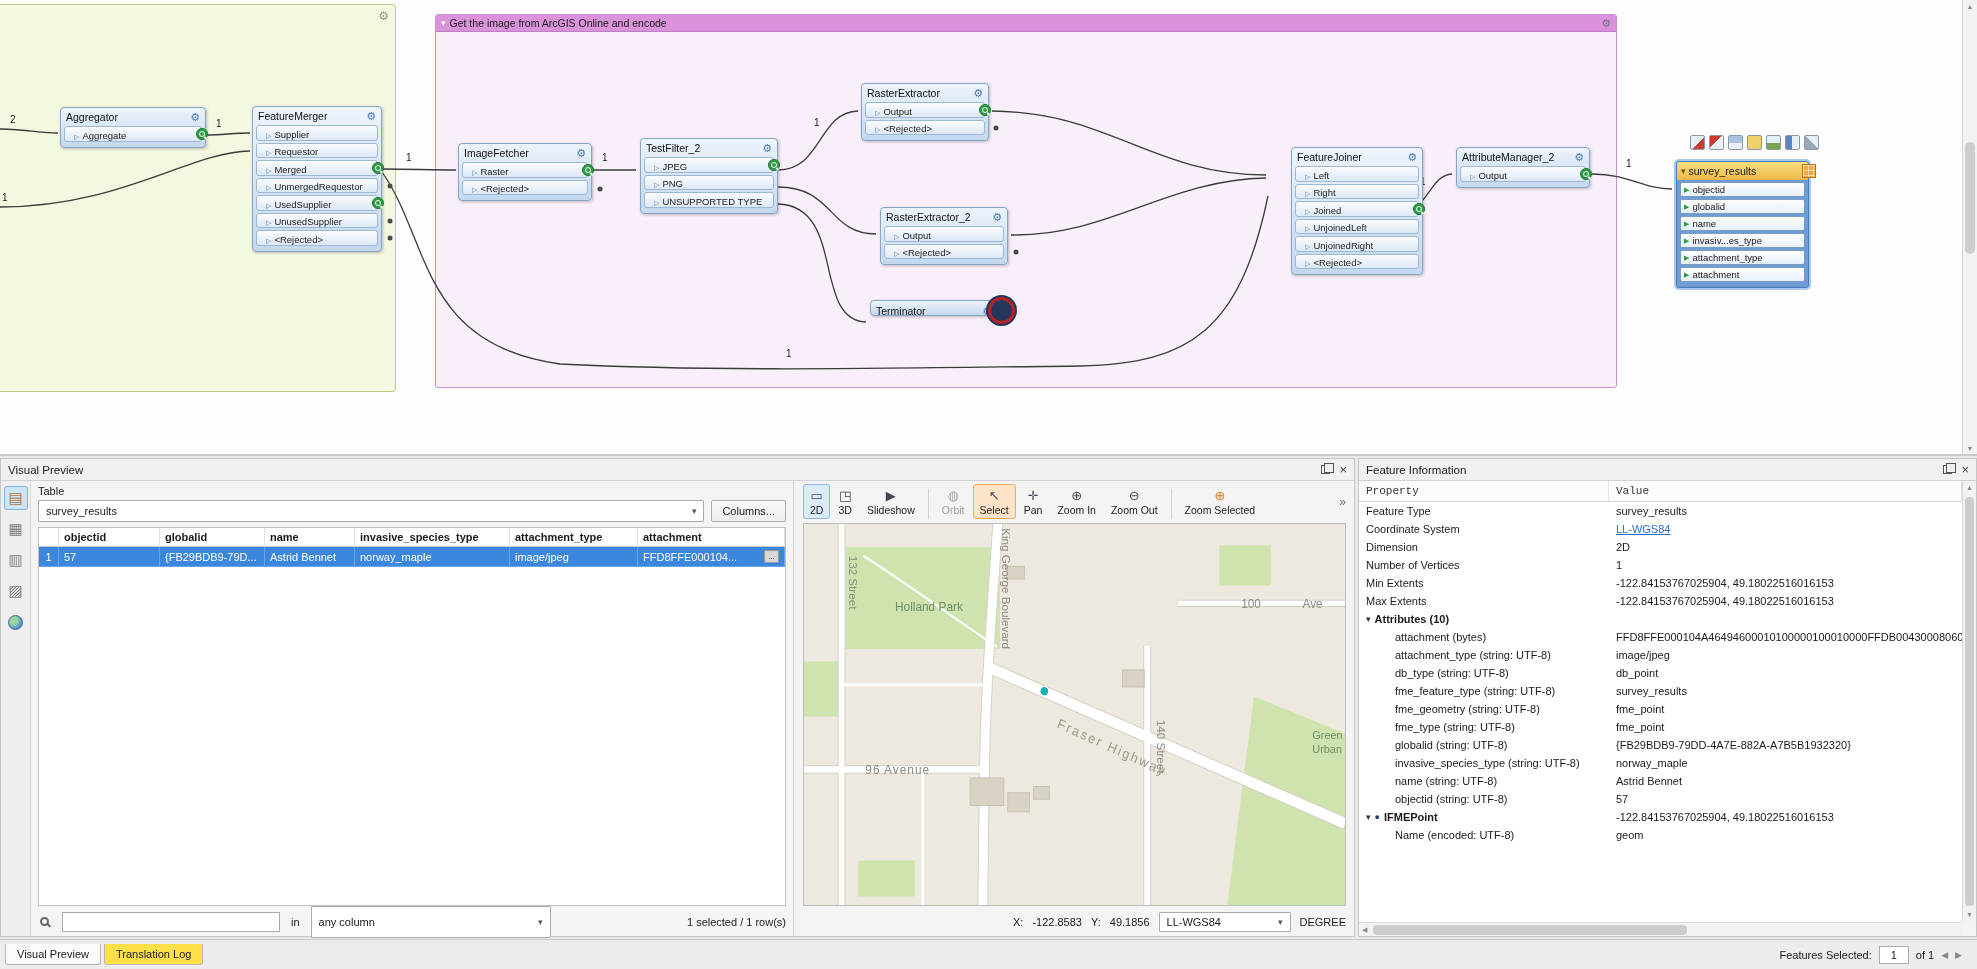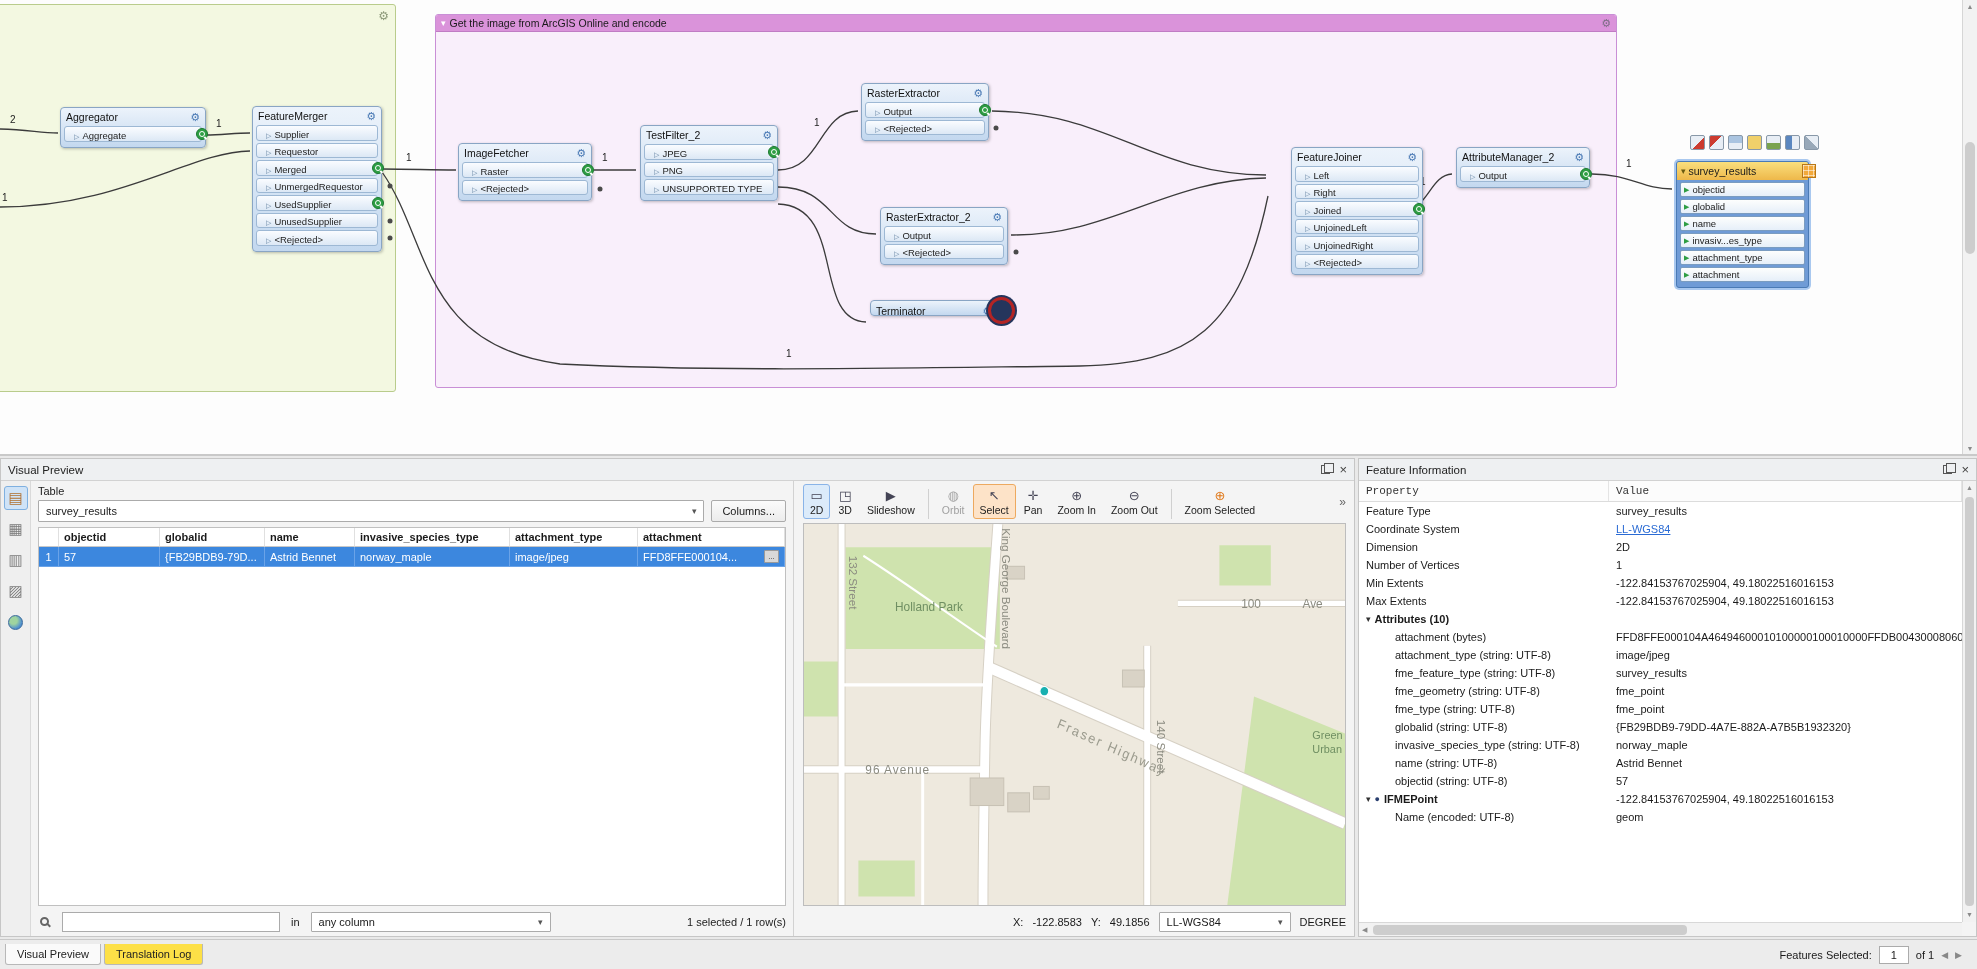--- a/index.html
+++ b/index.html
@@ -85,21 +85,21 @@
   .dt-row.selected { background:#3c87de; color:#fff; }
   .dt-row.selected .dt-cell { border-right:1px solid #6aa3e8; border-bottom:1px solid #6aa3e8; }
   .rownum { background:#f0f0f0; color:#333; justify-content:center; }
   .dt-row.selected .rownum { background:#3c87de; color:#fff; }
   .cellbtn { margin-left:auto; background:#d8d8d8; border:1px solid #9a9a9a; color:#333; width:15px; height:13px; font-size:8px; line-height:11px; text-align:center; border-radius:1px; }
 
   .tfoot { height:26px; display:flex; align-items:center; gap:11px; padding-top:5px; }
   .lens { width:9px; height:9px; border:2px solid #666; border-radius:50%; position:relative; margin:0 2px; }
   .lens::after { content:""; position:absolute; width:5px; height:2px; background:#666; transform:rotate(45deg); right:-4px; bottom:-2px; }
   .search-input { width:218px; height:20px; border:1px solid #ababab; background:#fff; }
-  .col-combo { width:240px; height:20px; }
+  .col-combo { width:240px; height:32px; }
   .selstatus { margin-left:auto; font-size:11px; color:#222; }
 
   .gsec { flex:1; display:flex; flex-direction:column; border-left:1px solid #d2d2d2; padding:2px 8px 4px 9px; }
   .gtoolbar { display:flex; align-items:flex-end; gap:1px; padding:1px 0 4px 0; }
   .gbtn { display:flex; flex-direction:column; align-items:center; gap:1px; padding:3px 6px 2px; border:1px solid transparent; border-radius:3px; font-size:10.5px; color:#222; }
   .gicon { font-size:13px; height:15px; line-height:15px; color:#445; }
   .gbtn.active-blue { background:#dcebfa; border-color:#8ab4e8; }
   .gbtn.active-orange { background:#fde3c8; border-color:#eda95f; }
   .gbtn.disabled, .gbtn.disabled .gicon { color:#a0a0a0; }
   .gicon.orange { color:#e07818; }
@@ -255,21 +255,21 @@
             <span>Raster</span>
             <span class="mag"></span>
           </div>
         <div class="prow">
             <span class="parrow">▷</span>
             <span>&lt;Rejected&gt;</span>
           </div>
       </div>
     </div>
 
-    <div class="tnode" style="left:640px;top:125px;width:138px">
+    <div class="tnode" style="left:640px;top:138px;width:138px">
       <div class="ntitle">
           <span>TestFilter_2</span>
           <span class="ngear">⚙</span>
         </div>
       <div class="ports">
         <div class="prow">
             <span class="parrow">▷</span>
             <span>JPEG</span>
             <span class="mag"></span>
           </div>
@@ -670,20 +670,26 @@
           <div class="fival">FFD8FFE000104A46494600010100000100010000FFDB004300080606</div>
         </div>
       <div class="firow indent">
           <div class="fiprop">
             <span>attachment_type (string: UTF-8)</span>
           </div>
           <div class="fival">image/jpeg</div>
         </div>
       <div class="firow indent">
           <div class="fiprop">
+            <span>db_type (string: UTF-8)</span>
+          </div>
+          <div class="fival">db_point</div>
+        </div>
+      <div class="firow indent">
+          <div class="fiprop">
             <span>fme_feature_type (string: UTF-8)</span>
           </div>
           <div class="fival">survey_results</div>
         </div>
       <div class="firow indent">
           <div class="fiprop">
             <span>fme_geometry (string: UTF-8)</span>
           </div>
           <div class="fival">fme_point</div>
         </div>

